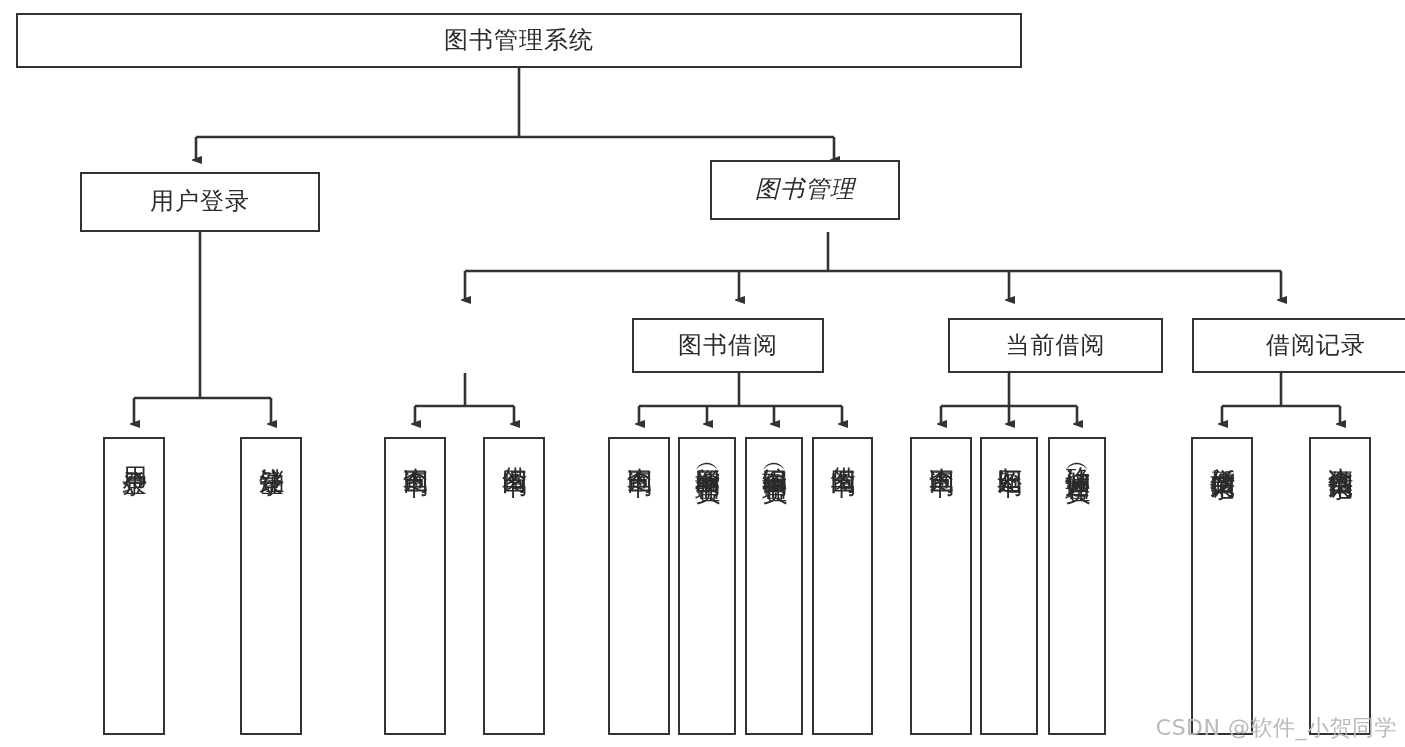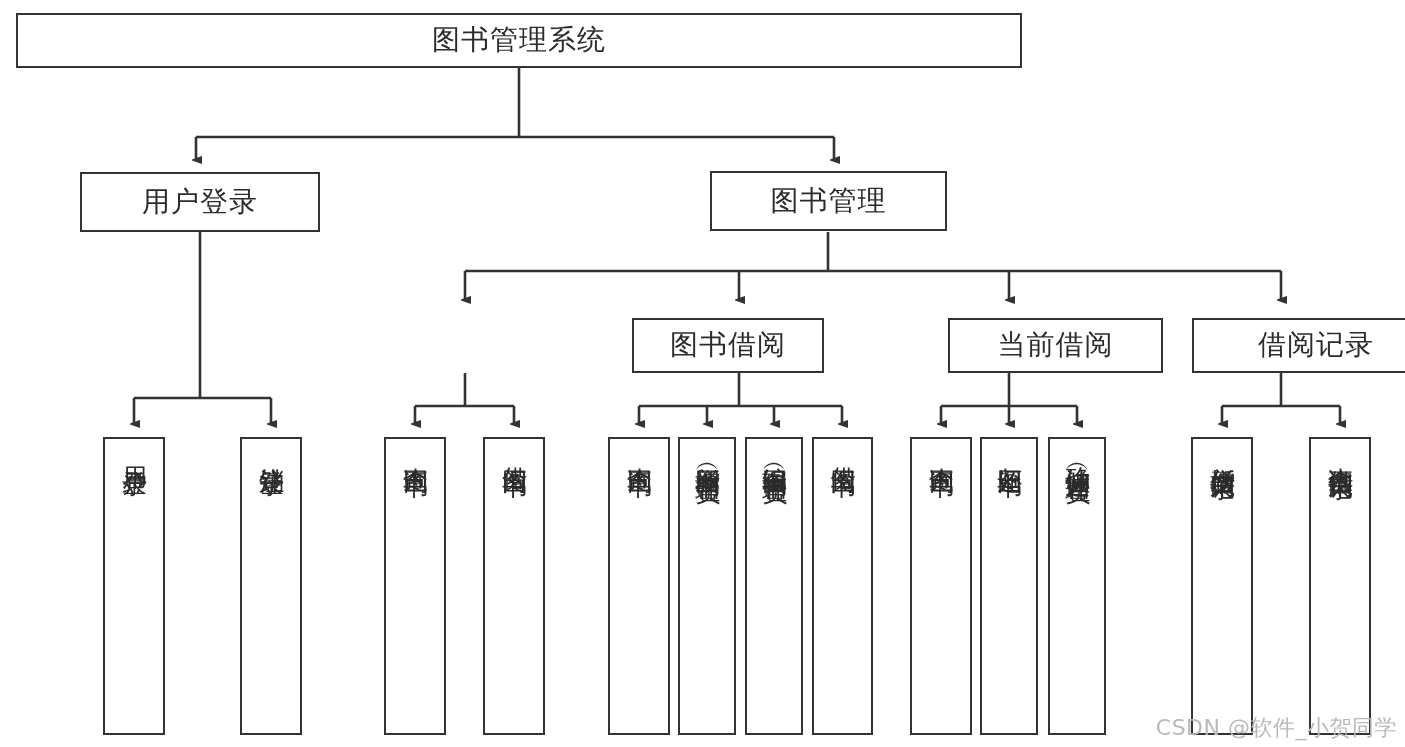--- a/index.html
+++ b/index.html
@@ -19,21 +19,21 @@
     align-items:center;
     justify-content:center;
     color:#2b2b2b;
   }
   .node .lbl{
     display:block;
     text-align:center;
     white-space:pre-wrap;
     line-height:1.15;
   }
-  .h-node .lbl{font-size:28px;letter-spacing:1px;}
+  .h-node .lbl{font-size:24px;letter-spacing:1px;}
   .v-node{align-items:flex-start;padding-top:8px;}
   .v-node .lbl{
     writing-mode:vertical-rl;
     text-orientation:upright;
     font-size:25px;
     line-height:1.06;
     letter-spacing:2px;
     white-space:nowrap;
   }
   .watermark{
@@ -100,21 +100,21 @@
     </g>
   </svg>
 
   <div class="node h-node" style="left:16px;top:13px;width:1006px;height:55px;">
     <span class="lbl">图书管理系统</span>
   </div>
 
   <div class="node h-node" style="left:80px;top:172px;width:240px;height:60px;">
     <span class="lbl">用户登录</span>
   </div>
-  <div class="node h-node" style="left:710px;top:171px;width:237px;height:60px;">
+  <div class="node h-node" style="left:710px;top:160px;width:190px;height:60px;font-style:italic;">
     <span class="lbl">图书管理</span>
   </div>
 
   <div class="node h-node" style="left:632px;top:318px;width:192px;height:55px;">
     <span class="lbl">图书借阅</span>
   </div>
   <div class="node h-node" style="left:948px;top:318px;width:215px;height:55px;">
     <span class="lbl">当前借阅</span>
   </div>
   <div class="node h-node" style="left:1192px;top:318px;width:248px;height:55px;">

